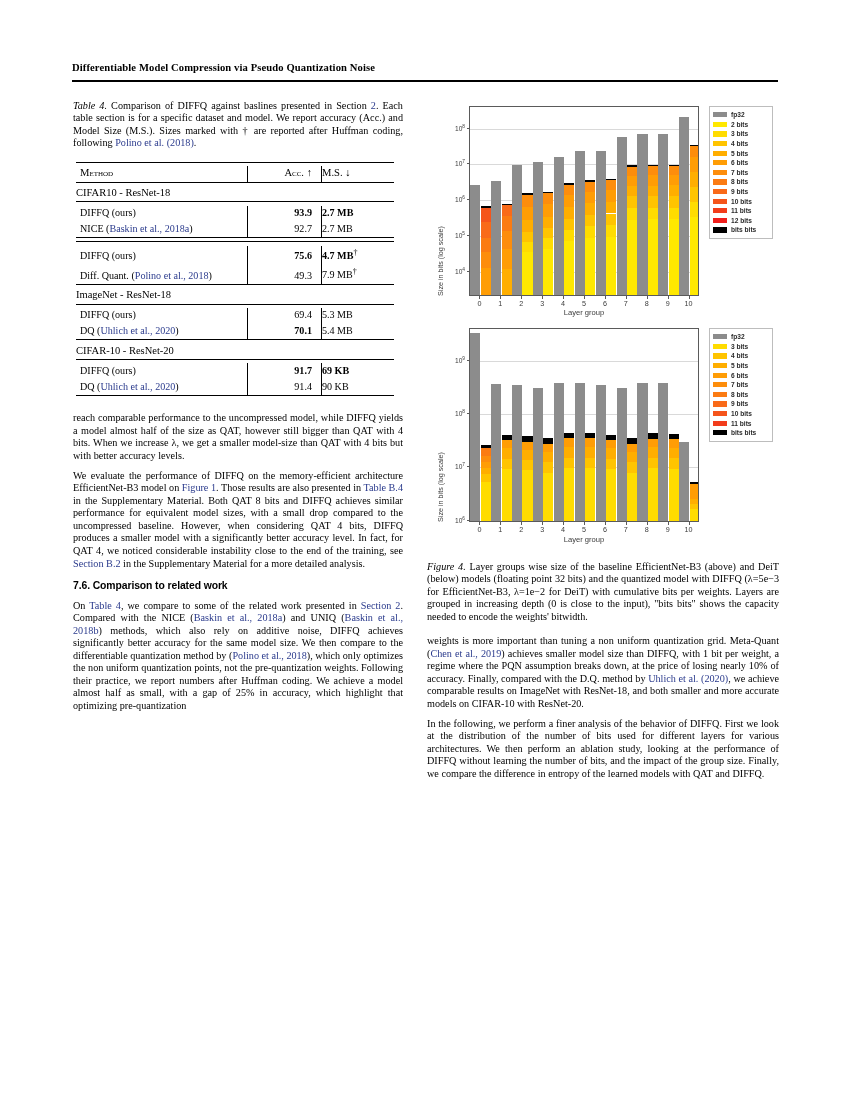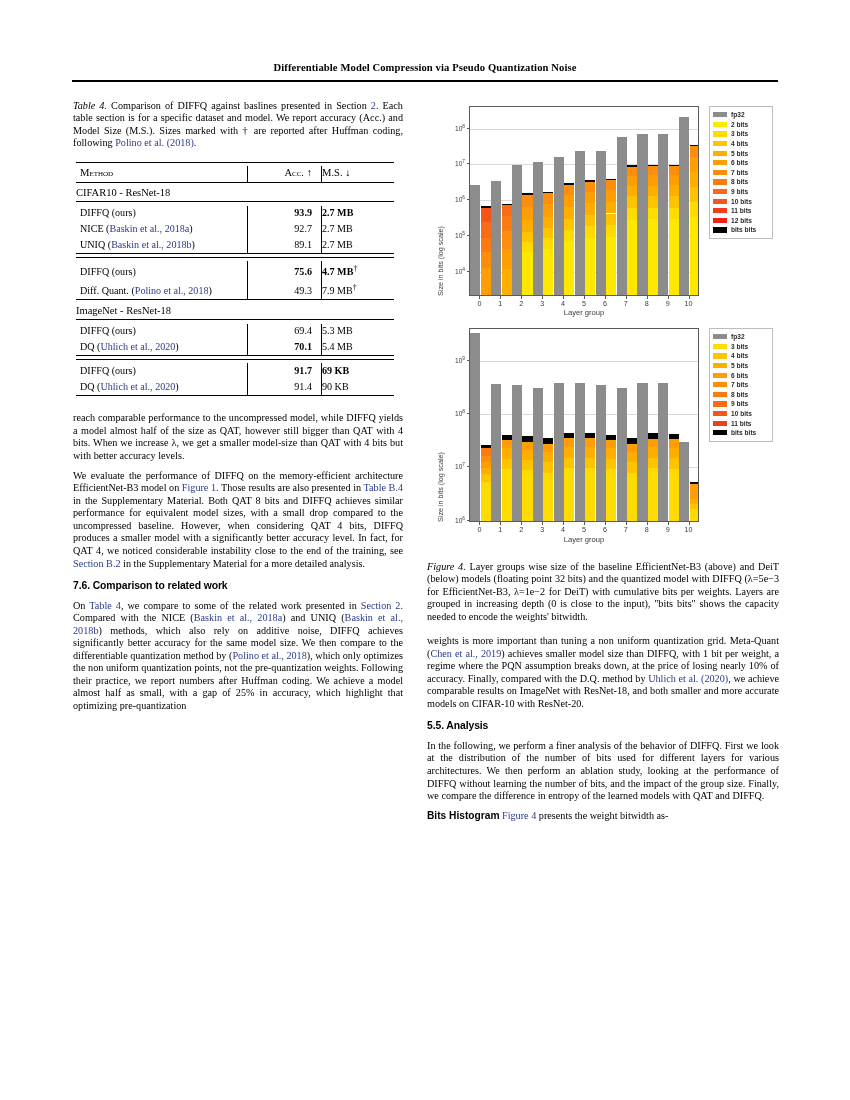--- a/index.html
+++ b/index.html
@@ -20,21 +20,21 @@
     position: absolute;
     left: 0; top: 0;
     width: 850px; height: 1100px;
   }
 
   
   .running-head {
     position: absolute;
     left: 72px; top: 62px;
     width: 706px;
-    text-align: center;
+    text-align: left;
     font-weight: bold;
     font-size: 10.6px;
     letter-spacing: .1px;
   }
   .head-rule {
     position: absolute;
     left: 72px; top: 80px;
     width: 706px; height: 1.6px;
     background: #000;
   }
@@ -258,25 +258,20 @@
           <tr>
             <td class="c-method">D<span class="sc">IFF</span>Q (ours)</td>
             <td class="c-acc"><span class="b">93.9</span></td>
             <td class="c-ms"><span class="b">2.7 MB</span></td>
           </tr>
           <tr>
             <td class="c-method">NICE (<span class="cite">Baskin et al., 2018a</span>)</td>
             <td class="c-acc">92.7</td>
             <td class="c-ms">2.7 MB</td>
           </tr>
-          <tr>
-            <td class="c-method">UNIQ (<span class="cite">Baskin et al., 2018b</span>)</td>
-            <td class="c-acc">89.1</td>
-            <td class="c-ms">2.7 MB</td>
-          </tr>
           <tr class="rule-thin">
             <td colspan="3"></td>
           </tr>
           <tr class="rule-thin">
             <td colspan="3"></td>
           </tr>
           <tr>
             <td class="c-method">D<span class="sc">IFF</span>Q (ours)</td>
             <td class="c-acc"><span class="b">75.6</span></td>
             <td class="c-ms"><span class="b">4.7 MB</span><span class="dag">†</span></td>
@@ -300,20 +295,23 @@
             <td class="c-acc">69.4</td>
             <td class="c-ms">5.3 MB</td>
           </tr>
           <tr>
             <td class="c-method">DQ (<span class="cite">Uhlich et al., 2020</span>)</td>
             <td class="c-acc"><span class="b">70.1</span></td>
             <td class="c-ms">5.4 MB</td>
           </tr>
           <tr class="rule-thin">
             <td colspan="3"></td>
+          </tr>
+          <tr class="sectrow">
+            <td colspan="3">CIFAR-10 - ResNet-20</td>
           </tr>
           <tr class="rule-thin">
             <td colspan="3"></td>
           </tr>
           <tr>
             <td class="c-method">D<span class="sc">IFF</span>Q (ours)</td>
             <td class="c-acc"><span class="b">91.7</span></td>
             <td class="c-ms"><span class="b">69 KB</span></td>
           </tr>
           <tr>
@@ -802,19 +800,17 @@
     </div>
 
     <div class="fig-caption">
       <span class="lbl">Figure 4.</span><span id="figcap"> Layer groups wise size of the baseline EfficientNet-B3 (above) and DeiT (below) models (floating point 32 bits) and the quantized model with D<span class="sc">IFF</span>Q (λ=5e−3 for EfficientNet-B3, λ=1e−2 for DeiT) with cumulative bits per weights. Layers are grouped in increasing depth (0 is close to the input), "bits bits" shows the capacity needed to encode the weights' bitwidth.</span>
     </div>
 
     <div style="height:12px"></div>
 
     <div style="width:352px; font-size:10.2px; line-height:12.55px; text-align:justify;">
       <p class="body"><span id="rp1">weights is more important than tuning a non uniform quantization grid. Meta-Quant (<span class="cite">Chen et al., 2019</span>) achieves smaller model size than D<span class="sc">IFF</span>Q, with 1 bit per weight, a regime where the PQN assumption breaks down, at the price of losing nearly 10% of accuracy. Finally, compared with the D.Q. method by <span class="cite">Uhlich et al. (2020)</span>, we achieve comparable results on ImageNet with ResNet-18, and both smaller and more accurate models on CIFAR-10 with ResNet-20.</span></p>
-      <h3 class="sect">5.5. Analysis</h3>
       <p class="body"><span id="rp2">In the following, we perform a finer analysis of the behavior of D<span class="sc">IFF</span>Q. First we look at the distribution of the number of bits used for different layers for various architectures. We then perform an ablation study, looking at the performance of D<span class="sc">IFF</span>Q without learning the number of bits, and the impact of the group size. Finally, we compare the difference in entropy of the learned models with QAT and D<span class="sc">IFF</span>Q.</span></p>
-      <p class="body"><span class="runin">Bits Histogram</span> <span class="cite">Figure 4</span><span> presents the weight bitwidth as-</span></p>
     </div>
   </div>
 
 </div>
 
 </body></html>

